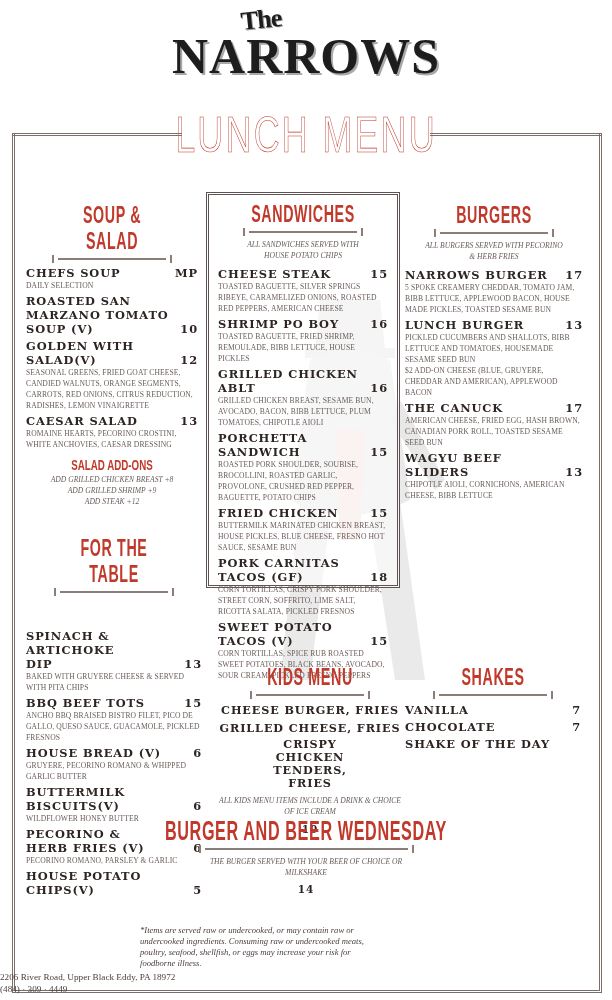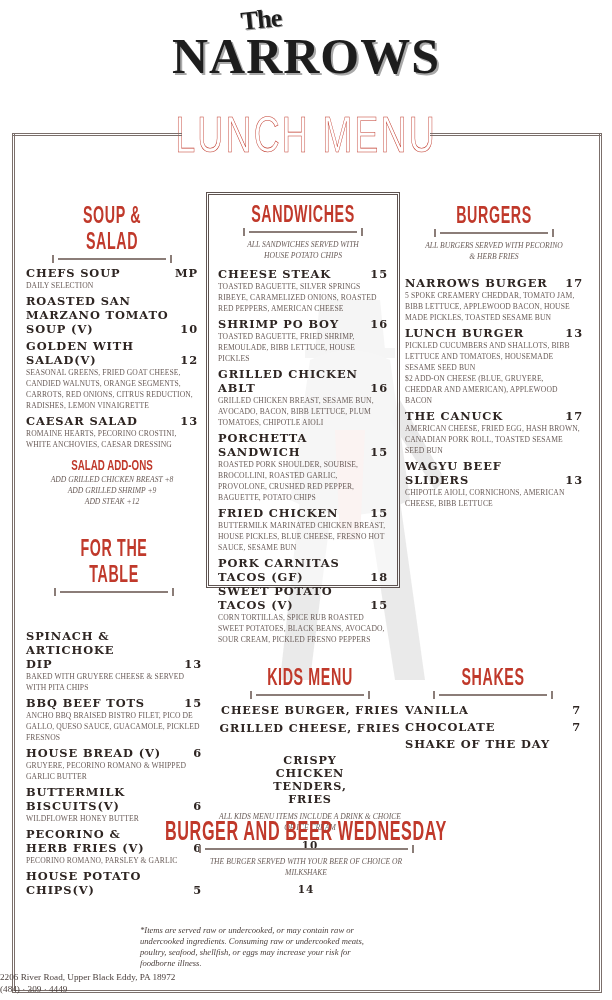--- a/index.html
+++ b/index.html
@@ -128,32 +128,33 @@
   <div class="item-row">
     <span class="item-name">FRIED CHICKEN</span>
     <span class="item-price">15</span>
   </div>
   <div class="desc">BUTTERMILK MARINATED CHICKEN BREAST, HOUSE PICKLES, BLUE CHEESE, FRESNO HOT SAUCE, SESAME BUN</div>
 
   <div class="item-row">
     <span class="item-name">PORK CARNITAS TACOS (GF)</span>
     <span class="item-price">18</span>
   </div>
+  <div class="desc">CORN TORTILLAS, CRISPY PORK SHOULDER, STREET CORN, SOFFRITO, LIME SALT, RICOTTA SALATA, PICKLED FRESNOS</div>
 
   <div class="item-row">
     <span class="item-name">SWEET POTATO TACOS (V)</span>
     <span class="item-price">15</span>
   </div>
   <div class="desc">CORN TORTILLAS, SPICE RUB ROASTED SWEET POTATOES, BLACK BEANS, AVOCADO, SOUR CREAM, PICKLED FRESNO PEPPERS</div>
 </div>
 
 <div class="col" style="left:405px; top:202px; width:178px;">
   <div class="sec-head">BURGERS</div>
   <div class="divider" style="width:120px;"></div>
-  <div class="note" style="padding:0 18px; margin-bottom:14px;">ALL BURGERS SERVED WITH PECORINO &amp; HERB FRIES</div>
+  <div class="note" style="padding:0 18px; margin-bottom:6px;">ALL BURGERS SERVED WITH PECORINO &amp; HERB FRIES</div>
 
   <div class="item-row">
     <span class="item-name">NARROWS BURGER</span>
     <span class="item-price">17</span>
   </div>
   <div class="desc">5 SPOKE CREAMERY CHEDDAR, TOMATO JAM, BIBB LETTUCE, APPLEWOOD BACON, HOUSE MADE PICKLES, TOASTED SESAME BUN</div>
 
   <div class="item-row">
     <span class="item-name">LUNCH BURGER</span>
     <span class="item-price">13</span>
@@ -212,21 +213,21 @@
     <span class="item-name">HOUSE POTATO CHIPS(V)</span>
     <span class="item-price">5</span>
   </div>
 </div>
 
 <div class="col" style="left:212px; top:664px; width:196px;">
   <div class="sec-head">KIDS MENU</div>
   <div class="divider" style="width:120px;"></div>
   <div class="center-list">CHEESE BURGER, FRIES</div>
   <div class="center-list" style="margin-top:2px;">GRILLED CHEESE, FRIES</div>
-  <div class="center-list" style="margin-top:18px; padding:0 40px; line-height:13px;">CRISPY CHICKEN TENDERS, FRIES</div>
+  <div class="center-list" style="margin-top:2px; padding:0 40px; line-height:13px;">CRISPY CHICKEN TENDERS, FRIES</div>
   <div class="note" style="margin-top:5px; padding:0 6px;">ALL KIDS MENU ITEMS INCLUDE A DRINK &amp; CHOICE OF ICE CREAM</div>
   <div class="price-center">10</div>
 </div>
 
 <div class="col" style="left:405px; top:664px; width:176px;">
   <div class="sec-head">SHAKES</div>
   <div class="divider" style="width:120px;"></div>
   <div class="item-row" style="line-height:17px;">
     <span class="item-name">VANILLA</span>
     <span class="item-price">7</span>

